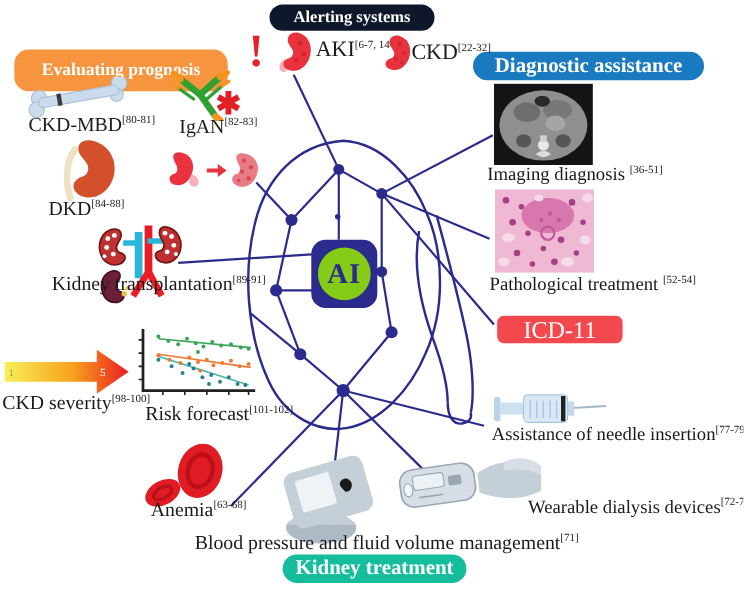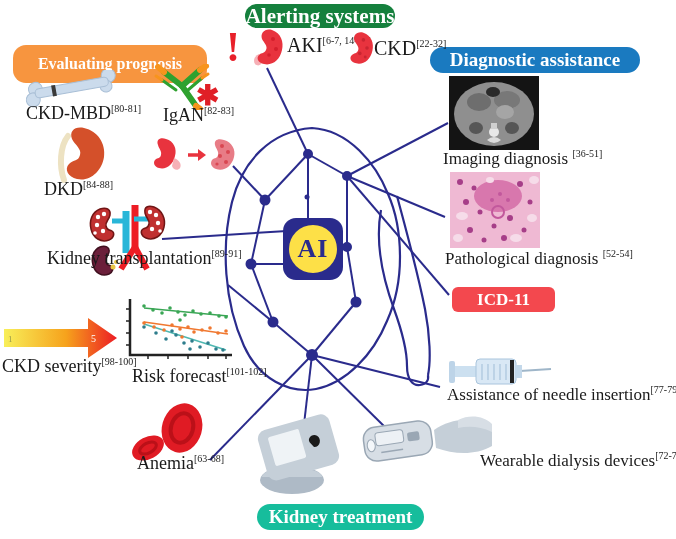--- a/index.html
+++ b/index.html
@@ -10,21 +10,21 @@
   .net{position:absolute;left:0;top:0;z-index:1;}
   .lay{z-index:2;}
   .pill{position:absolute;z-index:2;color:#fff;font-weight:bold;text-align:center;
         display:flex;align-items:center;justify-content:center;white-space:nowrap;}
   .lbl{position:absolute;z-index:2;white-space:nowrap;font-size:17px;}
   .lbl sup{font-size:10px;line-height:0;}
   .big{font-size:20px;}
   .mid{font-size:18px;}
   .aibox{position:absolute;z-index:3;background:#2A2B8C;border-radius:13px;
          display:flex;align-items:center;justify-content:center;}
-  .aicircle{width:48px;height:48px;background:#fde047;border-radius:50%;
+  .aicircle{width:48px;height:48px;background:#84cc16;border-radius:50%;
             display:flex;align-items:center;justify-content:center;text-align:right;}
   .aitext{color:#2A2B8C;font-weight:bold;font-size:26px;letter-spacing:1px;}
   .excl{position:absolute;z-index:2;color:#E8202A;font-weight:bold;font-size:42px;line-height:1;}
   .ast{position:absolute;z-index:2;color:#E01F26;font-size:28px;font-weight:bold;line-height:1;}
 </style>
 </head>
 <body>
 
 <div class="fig">
 
@@ -71,24 +71,24 @@
       <circle cx="307" cy="197" r="2.5"></circle>
     </g>
   </svg>
 
   <div class="aibox" style="left:283px;top:218px;width:60px;height:62px;">
     <div class="aicircle">
       <span class="aitext">AI</span>
     </div>
   </div>
 
-  <div class="pill" style="left:245px;top:4px;width:150px;height:24px;border-radius:12px;background:#15803d;font-size:21px;">Alerting systems</div>
+  <div class="pill" style="left:245px;top:4px;width:150px;height:24px;border-radius:12px;background:#0f172a;font-size:15px;">Alerting systems</div>
   <div class="pill" style="left:13px;top:45px;width:194px;height:38px;border-radius:13px;background:#F7953F;font-size:16px;">Evaluating prognosis</div>
   <div class="pill" style="left:430px;top:47px;width:210px;height:26px;border-radius:13px;background:#1A7AC0;font-size:19px;">Diagnostic assistance</div>
-  <div class="pill" style="left:452px;top:287px;width:103px;height:25px;border-radius:6px;background:#F3484E;font-size:17px;font-weight:bold;">ICD-11</div>
+  <div class="pill" style="left:452px;top:287px;width:114px;height:25px;border-radius:6px;background:#F3484E;font-size:22px;font-weight:normal;">ICD-11</div>
   <div class="pill" style="left:257px;top:504px;width:167px;height:26px;border-radius:13px;background:#16BD9C;font-size:19px;">Kidney treatment</div>
 
   <div class="excl" style="left:226px;top:26px;">!</div>
 
   <div class="abs lay" style="left:246px;top:27px;">
     <svg width="40" height="40" viewBox="0 0 40 40">
       <path fill="#F6B0B6" d="M13,27 C8,29 7,34 9,37 C12,40 16,38 16,34 Z"></path>
       <path fill="#E8333E" d="M26,3 C35,6 38,15 36,23 C34,33 26,39 18,37 C12,36 10,31 13,28 C16,25 18,27 20,23 C22,19 18,16 16,12 C14,6 19,1 26,3 Z"></path>
       <circle cx="27" cy="12" r="2" fill="#D41F2C"></circle>
         <circle cx="30" cy="22" r="2" fill="#D41F2C"></circle>
@@ -310,20 +310,23 @@
     <svg width="100" height="85" viewBox="0 0 100 85">
       <ellipse cx="42" cy="67" rx="32" ry="14" fill="#AEBAC6"></ellipse>
       <path d="M12,64 C12,52 72,52 72,64" fill="#C5CFD8"></path>
       <g transform="rotate(-16 50 36)">
         <rect x="12" y="8" width="74" height="52" rx="9" fill="#C5CFD8"></rect>
         <rect x="22" y="16" width="32" height="30" rx="2" fill="#EFF3F6"></rect>
         <path d="M62,34 C58,28 66,24 70,28 C74,32 70,40 64,38 Z" fill="#1a1a1a"></path>
       </g>
     </svg>
   </div>
+  <div class="lbl mid" style="left:177px;top:483px;">
+    <span>Blood pressure and fluid volume management</span><sup>[71]</sup>
+  </div>
 
   <div class="abs lay" style="left:449px;top:76px;">
     <svg width="90" height="74" viewBox="0 0 90 74">
       <rect width="90" height="74" fill="#141414"></rect>
       <ellipse cx="45" cy="38" rx="40" ry="32" fill="#8F8F8F"></ellipse>
       <ellipse cx="30" cy="26" rx="12" ry="9" fill="#6e6e6e"></ellipse>
       <ellipse cx="58" cy="24" rx="13" ry="9" fill="#787878"></ellipse>
       <ellipse cx="44" cy="16" rx="7" ry="5" fill="#2a2a2a"></ellipse>
       <ellipse cx="56" cy="36" rx="9" ry="7" fill="#a5a5a5"></ellipse>
       <ellipse cx="27" cy="52" rx="7" ry="6" fill="#565656"></ellipse>
@@ -365,21 +368,21 @@
       </g>
       <g fill="#C2589C">
         <circle cx="50" cy="22" r="2"></circle>
           <circle cx="42" cy="28" r="2"></circle>
           <circle cx="58" cy="28" r="2"></circle>
         <circle cx="48" cy="40" r="6" fill="none" stroke="#C2589C" stroke-width="2"></circle>
       </g>
     </svg>
   </div>
   <div class="lbl" style="left:445px;top:249px;">
-    <span>Pathological diagnosis </span><sup>[52-54]</sup>
+    <span>Pathological treatment </span><sup>[52-54]</sup>
   </div>
 
 
   <div class="abs lay" style="left:448px;top:352px;">
     <svg width="104" height="38" viewBox="0 0 104 38">
       <line x1="72" y1="19" x2="103" y2="17" stroke="#9FB6C9" stroke-width="1.8"></line>
       <rect x="1" y="9" width="6" height="22" rx="2" fill="#BDD4E8"></rect>
       <rect x="7" y="14" width="22" height="11" fill="#CCE0F0"></rect>
       <rect x="28" y="7" width="40" height="25" rx="4" fill="#D9E8F5" stroke="#A9C4DC"></rect>
       <g stroke="#A9C4DC" stroke-width="1.2">

